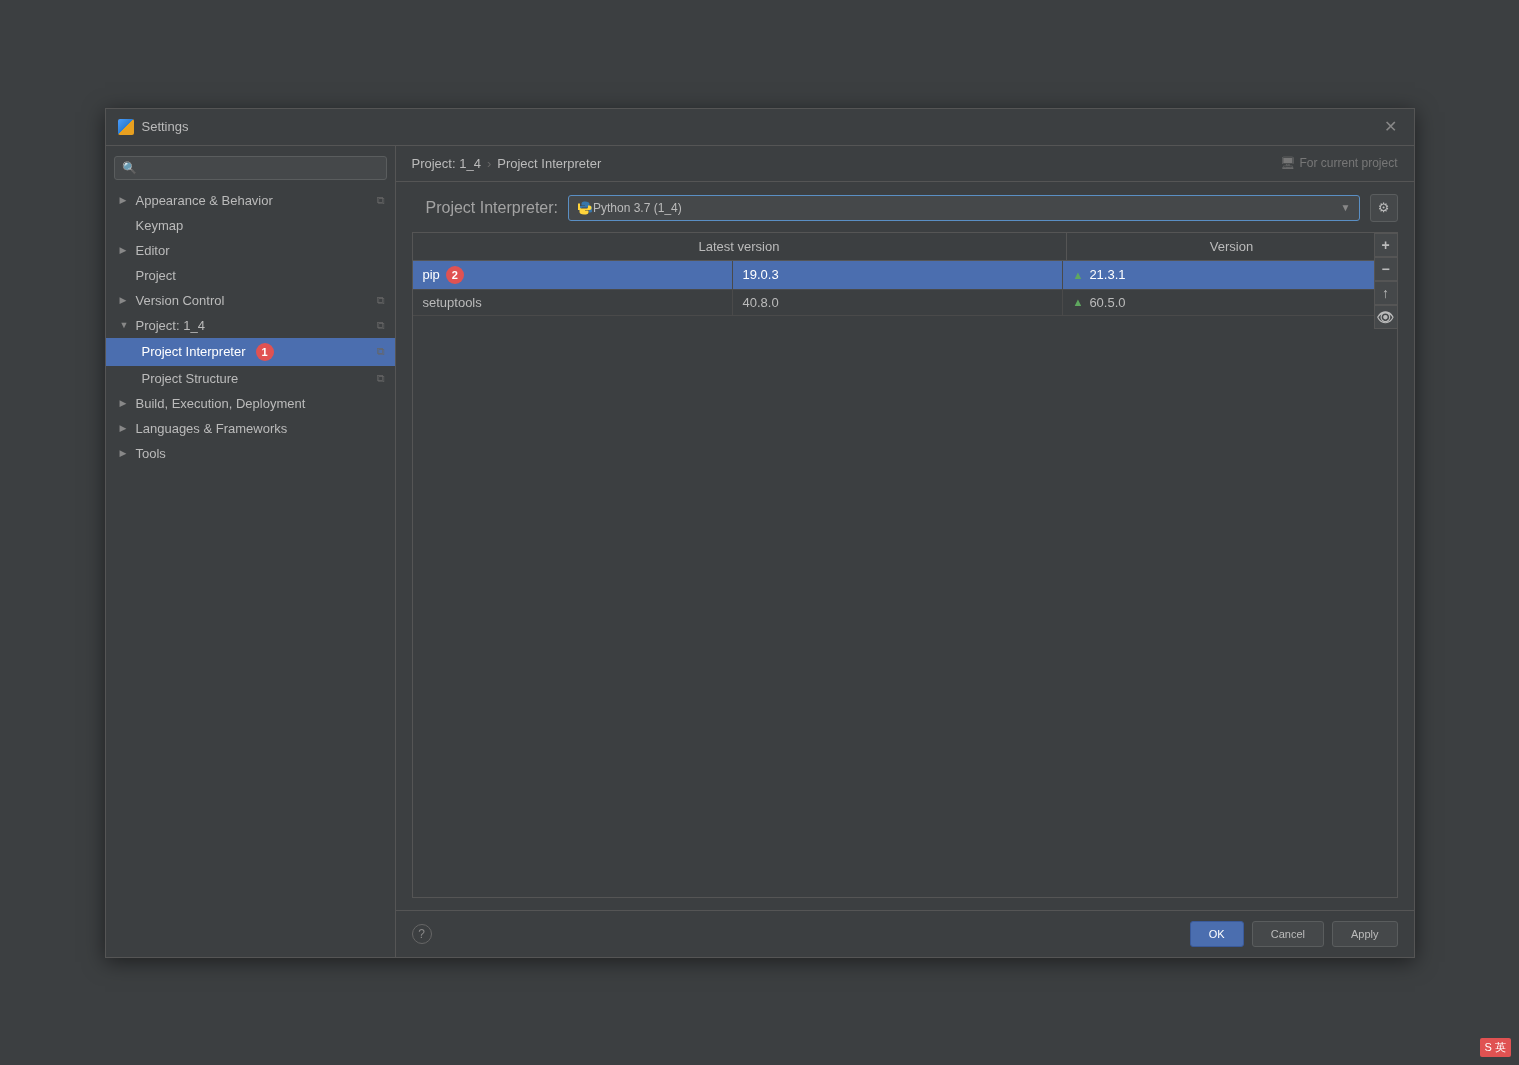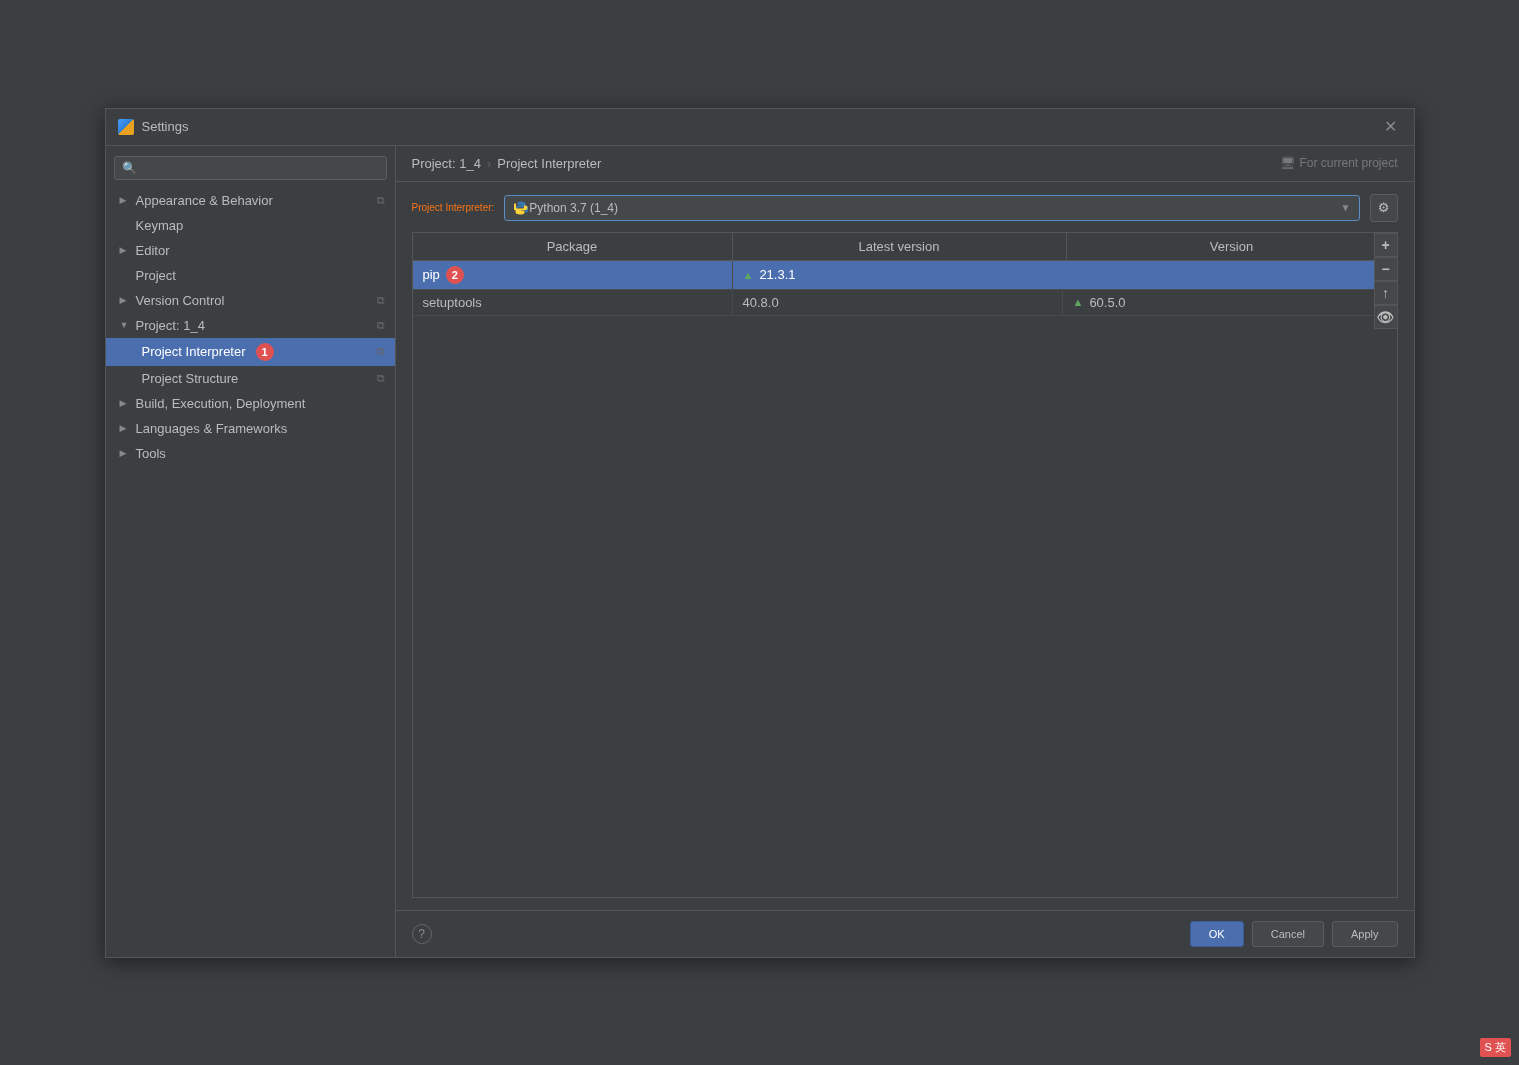--- a/index.html
+++ b/index.html
@@ -148,23 +148,24 @@
       flex-direction: column;
       gap: 10px;
       overflow: hidden;
     }
     .interpreter-row {
       display: flex;
       align-items: center;
       gap: 10px;
     }
     .interpreter-label {
-      color: #f97316;
-      font-size: 10px;
+      color: #a3a3a3;
+      font-size: 16px;
       white-space: nowrap;
+      margin-left: 14px;
     }
     .interpreter-select {
       flex: 1;
       background: #45484a;
       border: 1px solid #5a8fc4;
       border-radius: 3px;
       padding: 4px 8px;
       color: #bbbbbb;
       display: flex;
       align-items: center;
@@ -459,30 +460,32 @@
             <span class="interpreter-name">Python 3.7 (1_4)</span>
             <span class="select-arrow">▼</span>
           </div>
           <div class="gear-btn">
             <span>⚙</span>
           </div>
         </div>
 
         <div class="table-container">
           <div class="table-header">
-            <div class="th th-package">Package</div>
             <div class="th th-latest">Latest version</div>
             <div class="th th-version">Version</div>
           </div>
           <div class="table-body">
 
             <div class="table-row selected">
               <div class="td td-package">
                 <span>pip</span>
                 <span class="badge-circle">2</span>
+              </div>
+              <div class="td td-version">
+                <span>19.0.3</span>
               </div>
               <div class="td td-latest">
                 <span class="up-arrow">▲</span>
                 <span>21.3.1</span>
               </div>
             </div>
 
             <div class="table-row">
               <div class="td td-package">
                 <span>setuptools</span>

